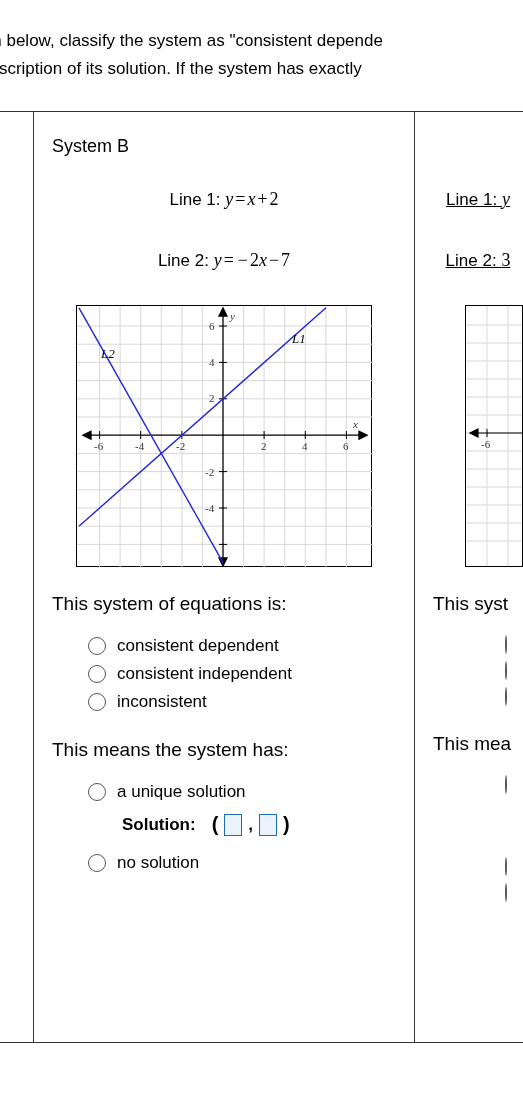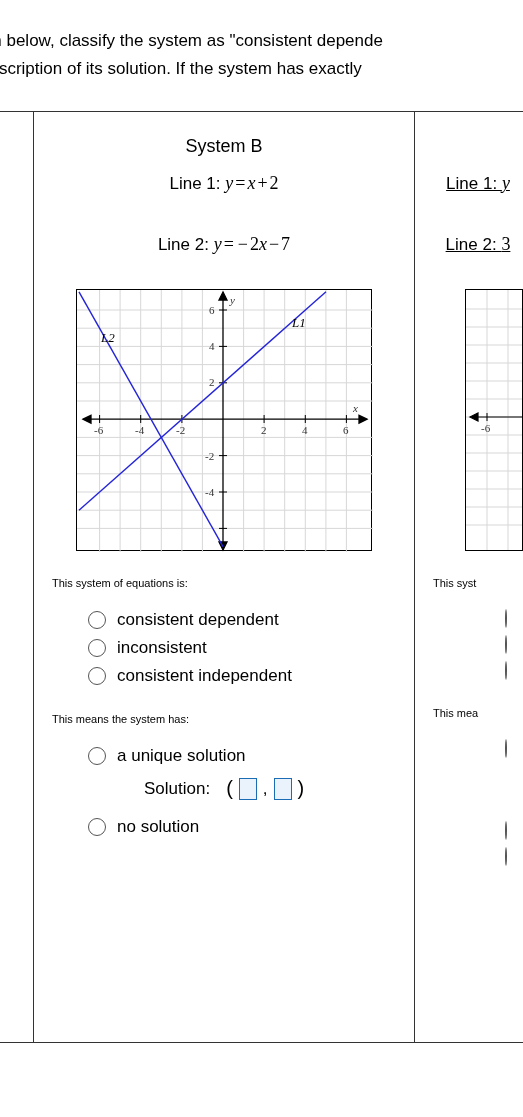--- a/index.html
+++ b/index.html
@@ -36,23 +36,23 @@
       border-right: 1px solid #333;
       padding: 24px 18px 28px 18px;
     }
     .col-right {
       flex: 1;
       padding: 24px 0 28px 18px;
       overflow: hidden;
       white-space: nowrap;
     }
     .sys-title {
-      text-align: center;
+      text-align: left;
       font-size: 18px;
-      margin-bottom: 16px;
+      margin-bottom: 32px;
     }
     .eq-line {
       font-size: 17px;
       margin-bottom: 40px;
       text-align: center;
     }
     .eq-line .math {
       font-family: "Times New Roman", serif;
       font-style: italic;
       font-size: 18px;
@@ -71,21 +71,21 @@
       border: 1px solid #000;
       width: 296px;
       height: 262px;
     }
     .graph-c {
       border: 1px solid #000;
       height: 262px;
       margin-left: 32px;
     }
     .prompt {
-      font-size: 11px;
+      font-size: 19px;
       margin-bottom: 20px;
     }
     .options {
       margin-left: 36px;
       margin-bottom: 26px;
     }
     .option {
       display: flex;
       align-items: center;
       gap: 11px;
@@ -94,27 +94,28 @@
       padding: 1px 0;
     }
     .radio {
       width: 18px;
       height: 18px;
       border: 1.5px solid #555;
       border-radius: 50%;
       flex-shrink: 0;
     }
     .solution-row {
-      margin-left: 92px;
+      margin-left: 70px;
       font-size: 17px;
       margin-bottom: 16px;
       margin-top: 10px;
       display: flex;
       align-items: center;
       gap: 6px;
+      font-weight: bold;
     }
     .sol-box {
       display: inline-block;
       width: 18px;
       height: 22px;
       border: 1px solid #1a6db5;
       background: #eaf3fb;
       vertical-align: middle;
     }
     .paren { font-size: 20px; }
@@ -226,25 +227,25 @@
     </div>
 
     <div class="prompt">This system of equations is:</div>
     <div class="options">
       <div class="option">
         <span class="radio"></span>
         <span>consistent dependent</span>
       </div>
       <div class="option">
         <span class="radio"></span>
+        <span>consistent independent</span>
+      </div>
+      <div class="option">
+        <span class="radio"></span>
         <span>inconsistent</span>
-      </div>
-      <div class="option">
-        <span class="radio"></span>
-        <span>consistent independent</span>
       </div>
     </div>
 
     <div class="prompt">This means the system has:</div>
     <div class="options" style="margin-bottom:0">
       <div class="option">
         <span class="radio"></span>
         <span>a unique solution</span>
       </div>
     </div>

